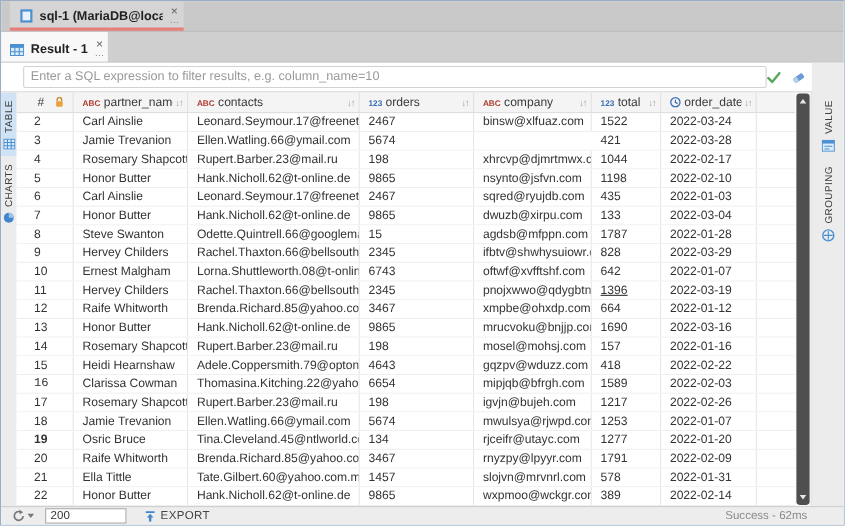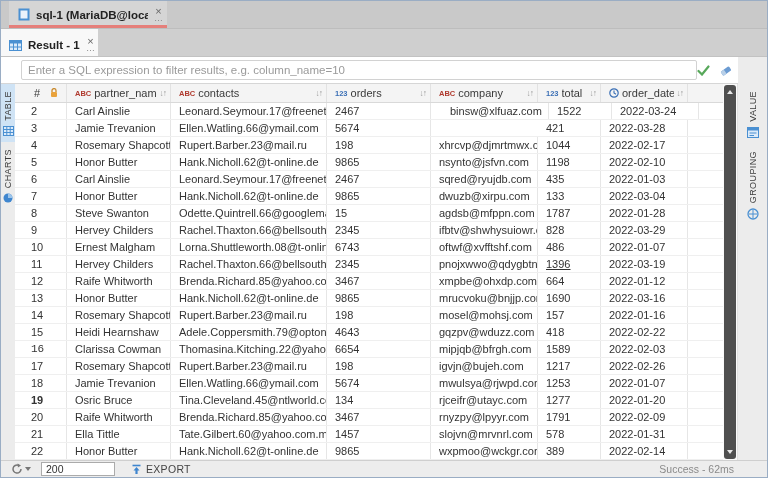--- a/index.html
+++ b/index.html
@@ -197,21 +197,21 @@
             <span class="sort">↓↑</span>
           </div>
           <div class="hcell fillcell" style="border-right: none;"></div>
         </div>
       <div id="gbody">
           <div class="grow">
             <div class="gcell rownum" style="width: 52px;">2</div>
             <div class="gcell" style="width: 104px;">Carl Ainslie</div>
             <div class="gcell" style="width: 156px;">Leonard.Seymour.17@freenet.de</div>
             <div class="gcell" style="width: 104px;">2467</div>
-            <div class="gcell" style="width: 107px; margin-left: 11px;">binsw@xlfuaz.com</div>
+            <div class="gcell" style="width: 107px;">binsw@xlfuaz.com</div>
             <div class="gcell" style="width: 63px;">1522</div>
             <div class="gcell" style="width: 87px;">2022-03-24</div>
             <div class="gcell fillcell" style="border-right: none;"></div>
           </div>
           <div class="grow">
             <div class="gcell rownum" style="width: 52px;">3</div>
             <div class="gcell" style="width: 104px;">Jamie Trevanion</div>
             <div class="gcell" style="width: 156px;">Ellen.Watling.66@ymail.com</div>
             <div class="gcell" style="width: 104px;">5674</div>
             <div class="gcell" style="width: 107px; margin-top: 32px;">rwhuv@cehmej.com</div>
@@ -278,21 +278,21 @@
             <div class="gcell" style="width: 63px;">828</div>
             <div class="gcell" style="width: 87px;">2022-03-29</div>
             <div class="gcell fillcell" style="border-right: none;"></div>
           </div>
           <div class="grow">
             <div class="gcell rownum" style="width: 52px;">10</div>
             <div class="gcell" style="width: 104px;">Ernest Malgham</div>
             <div class="gcell" style="width: 156px;">Lorna.Shuttleworth.08@t-online.de</div>
             <div class="gcell" style="width: 104px;">6743</div>
             <div class="gcell" style="width: 107px;">oftwf@xvfftshf.com</div>
-            <div class="gcell" style="width: 63px;">486</div>
+            <div class="gcell" style="width: 63px;">642</div>
             <div class="gcell" style="width: 87px;">2022-01-07</div>
             <div class="gcell fillcell" style="border-right: none;"></div>
           </div>
           <div class="grow">
             <div class="gcell rownum" style="width: 52px;">11</div>
             <div class="gcell" style="width: 104px;">Hervey Childers</div>
             <div class="gcell" style="width: 156px;">Rachel.Thaxton.66@bellsouth.net</div>
             <div class="gcell" style="width: 104px;">2345</div>
             <div class="gcell" style="width: 107px;">pnojxwwo@qdygbtngbryhcy.com</div>
             <div class="gcell" style="width: 63px; text-decoration: underline;">1396</div>

